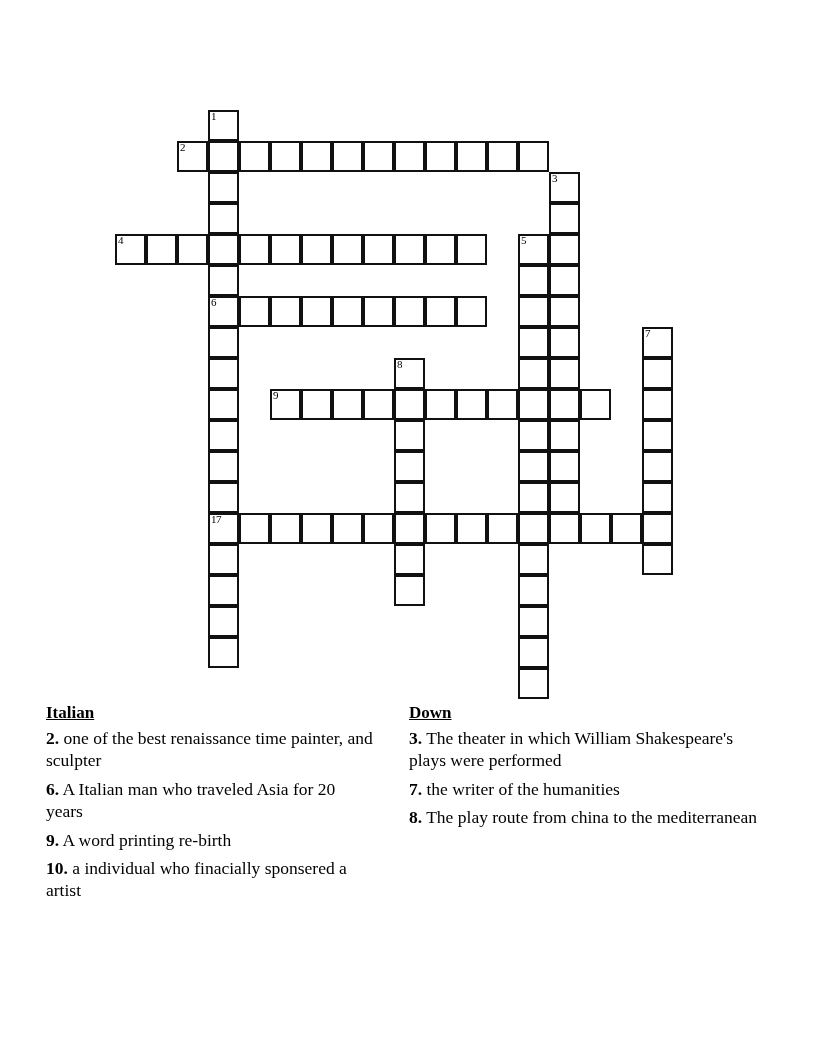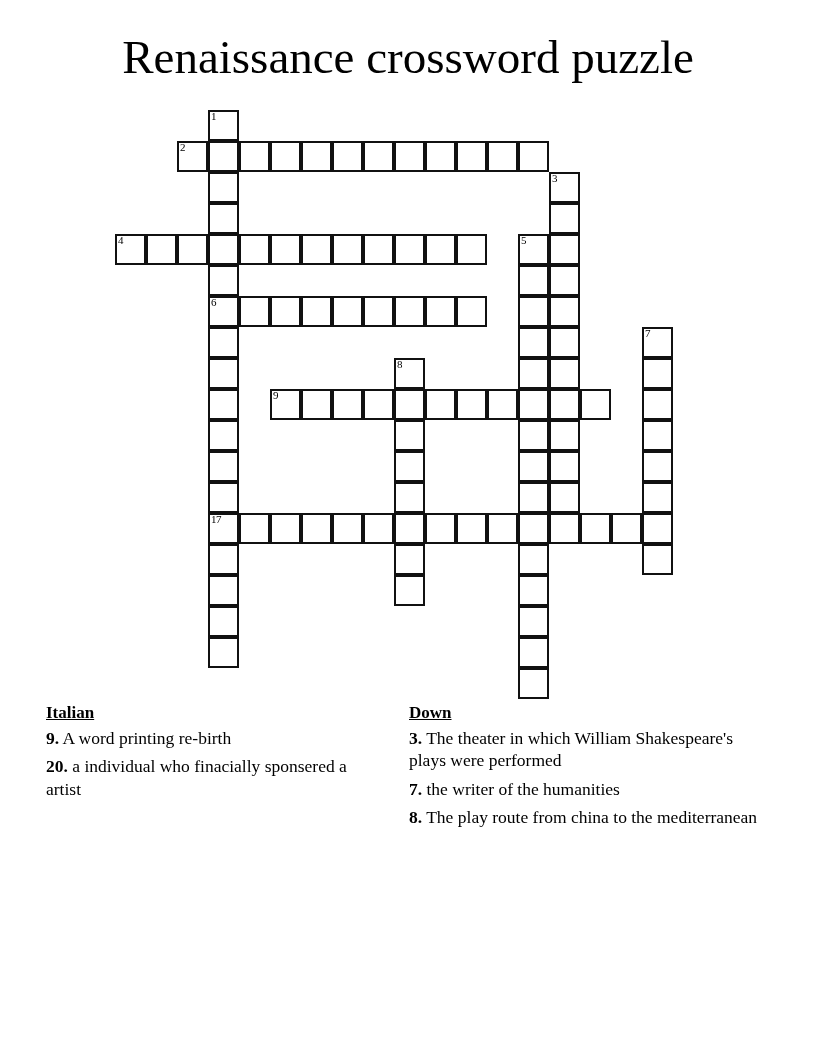--- a/index.html
+++ b/index.html
@@ -85,21 +85,20 @@
   }
   .clue .clue-text {
     font-weight: normal;
   }
 </style>
 </head>
 <body>
 
 <div id="page">
 
-  <div class="puzzle-title">Renaissance crossword puzzle</div>
 
   <div id="grid-area">
       <div class="cell" style="left: 208px; top: 110px;">
         <span class="cell-num">1</span>
       </div>
       <div class="cell" style="left: 177px; top: 141px;">
         <span class="cell-num">2</span>
       </div>
       <div class="cell" style="left: 208px; top: 141px;"></div>
       <div class="cell" style="left: 239px; top: 141px;"></div>
@@ -221,22 +220,24 @@
       <div class="cell" style="left: 518px; top: 575px;"></div>
       <div class="cell" style="left: 208px; top: 606px;"></div>
       <div class="cell" style="left: 518px; top: 606px;"></div>
       <div class="cell" style="left: 208px; top: 637px;"></div>
       <div class="cell" style="left: 518px; top: 637px;"></div>
       <div class="cell" style="left: 518px; top: 668px;"></div>
     </div>
 
   <div class="clues" id="clues-across">
     <div class="clue-heading">Italian</div>
+  <div class="clue"><span class="clue-number">2.</span><span class="clue-text"> one of the best renaissance time painter, and sculpter</span></div>
+      <div class="clue"><span class="clue-number">6.</span><span class="clue-text"> A Italian man who traveled Asia for 20 years</span></div>
       <div class="clue"><span class="clue-number">9.</span><span class="clue-text"> A word printing re-birth</span></div>
-      <div class="clue"><span class="clue-number">20.</span><span class="clue-text"> a individual who finacially sponsered a artist</span></div>
+      <div class="clue"><span class="clue-number">10.</span><span class="clue-text"> a individual who finacially sponsered a artist</span></div>
     </div>
 
   <div class="clues" id="clues-down">
     <div class="clue-heading">Down</div>
       <div class="clue"><span class="clue-number">3.</span><span class="clue-text"> The theater in which William Shakespeare's plays were performed</span></div>
       <div class="clue"><span class="clue-number">7.</span><span class="clue-text"> the writer of the humanities</span></div>
       <div class="clue"><span class="clue-number">8.</span><span class="clue-text"> The play route from china to the mediterranean</span></div>
     </div>
 
 </div>

